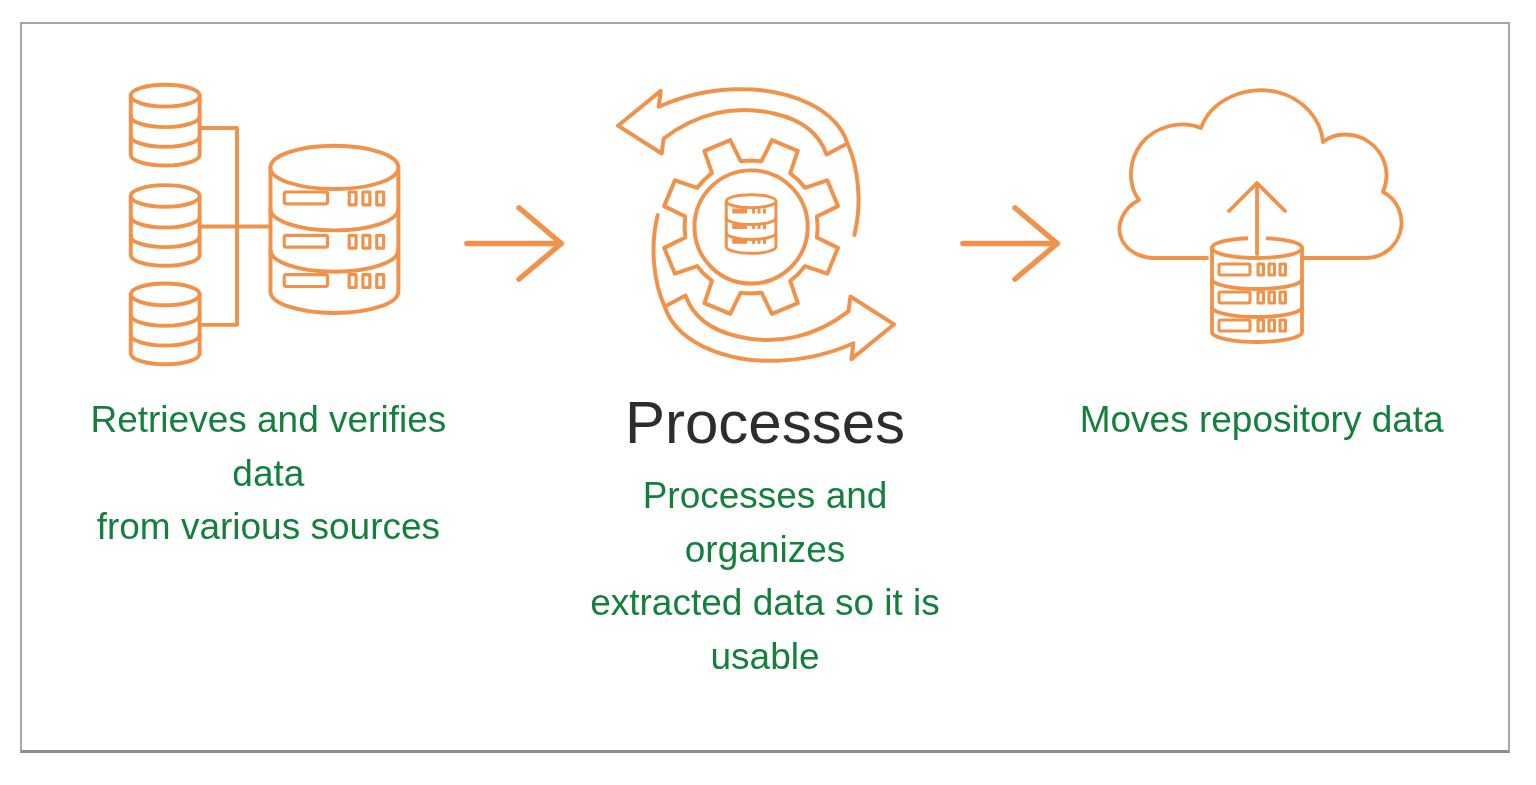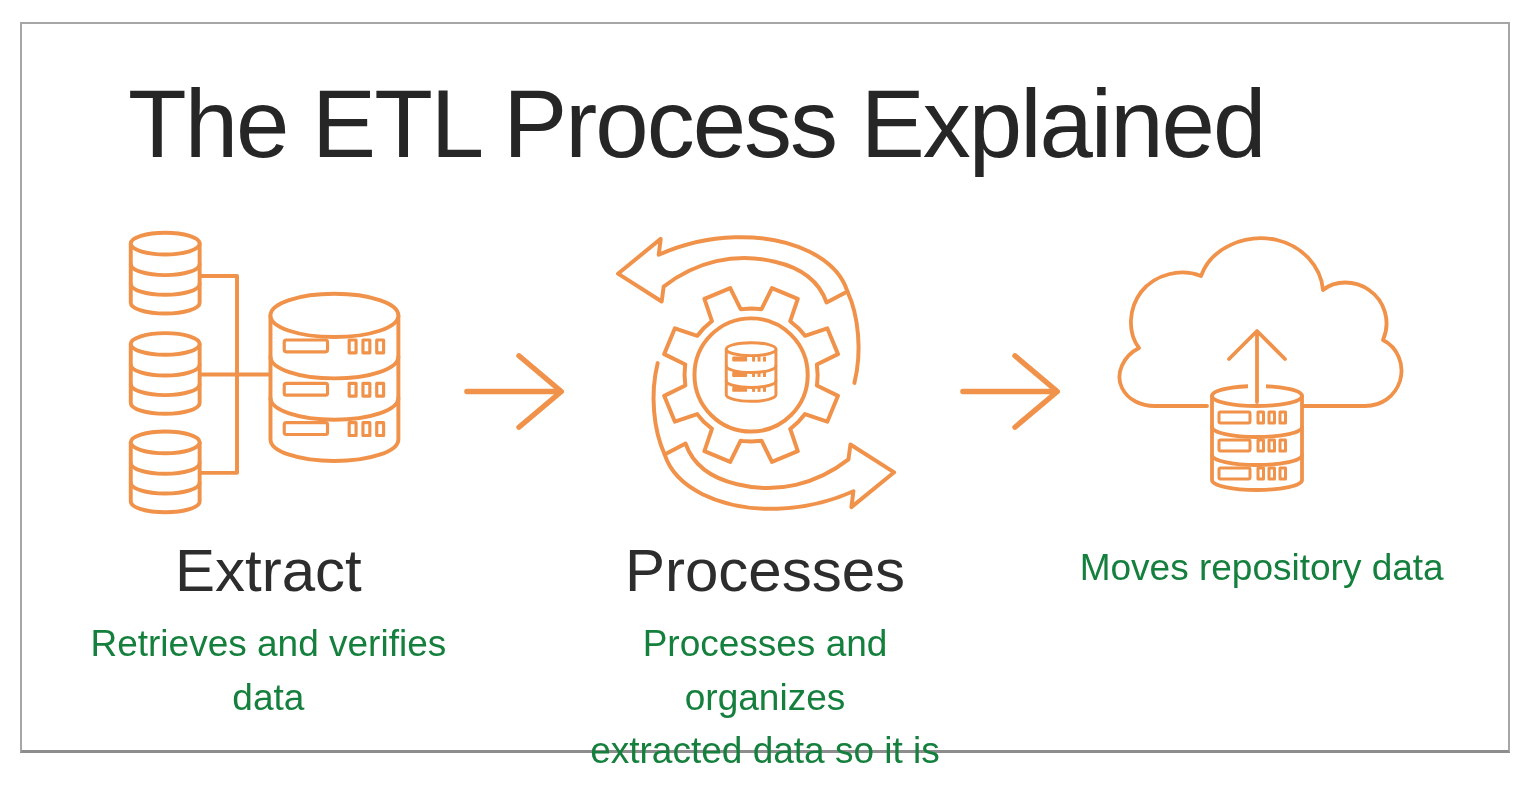--- a/index.html
+++ b/index.html
@@ -17,21 +17,20 @@
   .stage-desc{font-size:37px;font-weight:400;color:#15803d;margin:16px 0 17px;line-height:1.45;}
   .flow-arrow{margin-top:128px;flex:0 0 auto;}
   svg{display:block;}
 </style>
 </head>
 <body>
 
 <div class="canvas">
   <div class="frame">
 
-    <h1 class="title">The ETL Process Explained</h1>
 
     <div class="row">
 
       <div class="stage">
         <div class="icon-wrap">
           <svg viewBox="0 0 340 310" width="335" height="305">
             <g stroke="#F0924A" stroke-width="4" fill="none" stroke-linecap="round" stroke-linejoin="round">
               <defs>
                 <g id="cyl">
                   <path fill="#fff" stroke="none" d="M30 24 L30 84 A35 11 0 0 0 100 84 L100 24 Z"></path>
@@ -61,23 +60,23 @@
                   <rect x="266" y="166" width="7" height="13"></rect>
                   <rect x="280" y="166" width="7" height="13"></rect>
                 <rect x="186" y="206" width="44" height="12" rx="2"></rect>
                 <rect x="252" y="206" width="7" height="13"></rect>
                   <rect x="266" y="206" width="7" height="13"></rect>
                   <rect x="280" y="206" width="7" height="13"></rect>
               </g>
             </g>
           </svg>
         </div>
-        <h2 class="stage-name">Extract</h2>
         <p class="stage-desc">
           <span>Retrieves and verifies data</span><br>
+          <span>from various sources</span>
         </p>
       </div>
 
       <div class="flow-arrow">
         <svg viewBox="0 0 112 90" width="108" height="87">
           <path d="M4 45 H100 M58 8 L102 45 L58 82" stroke="#F0924A" stroke-width="5.5" fill="none" stroke-linecap="round" stroke-linejoin="round"></path>
         </svg>
       </div>
 
       <div class="stage">

